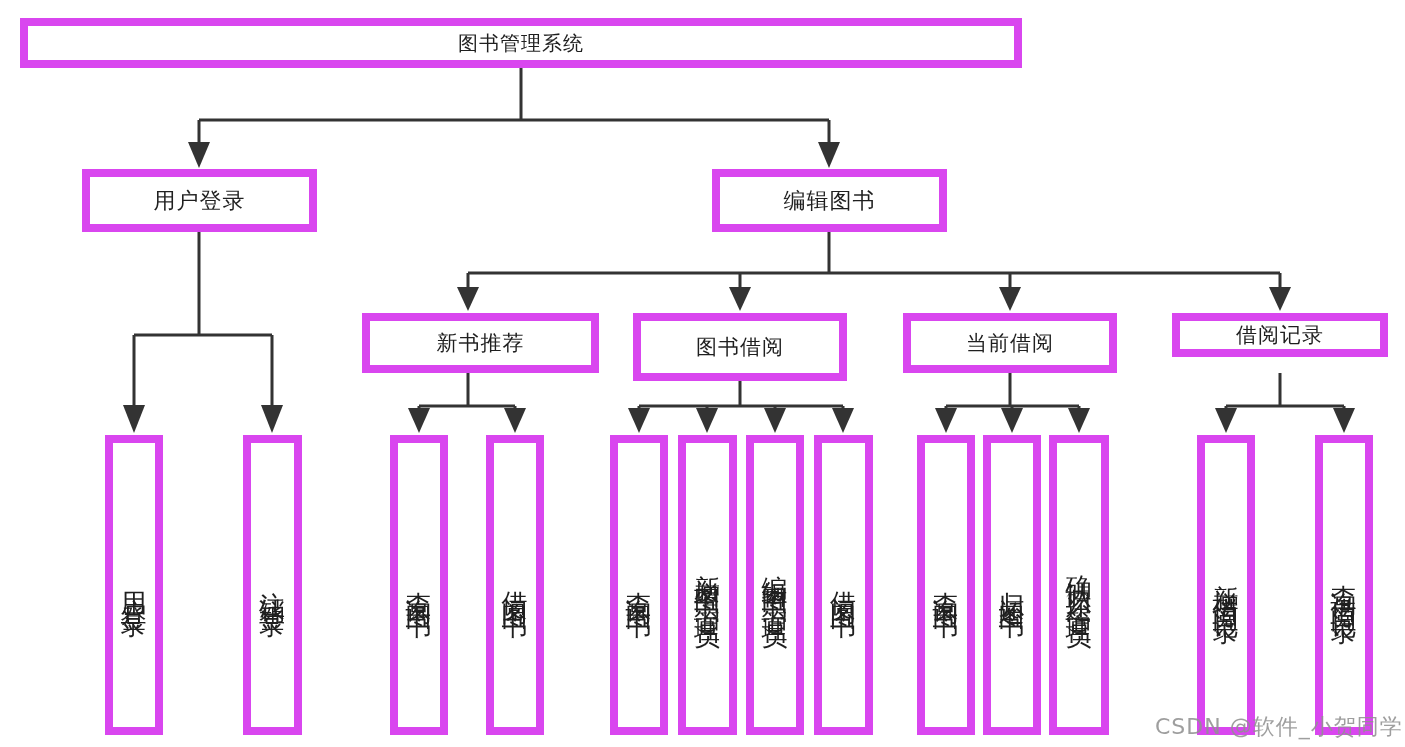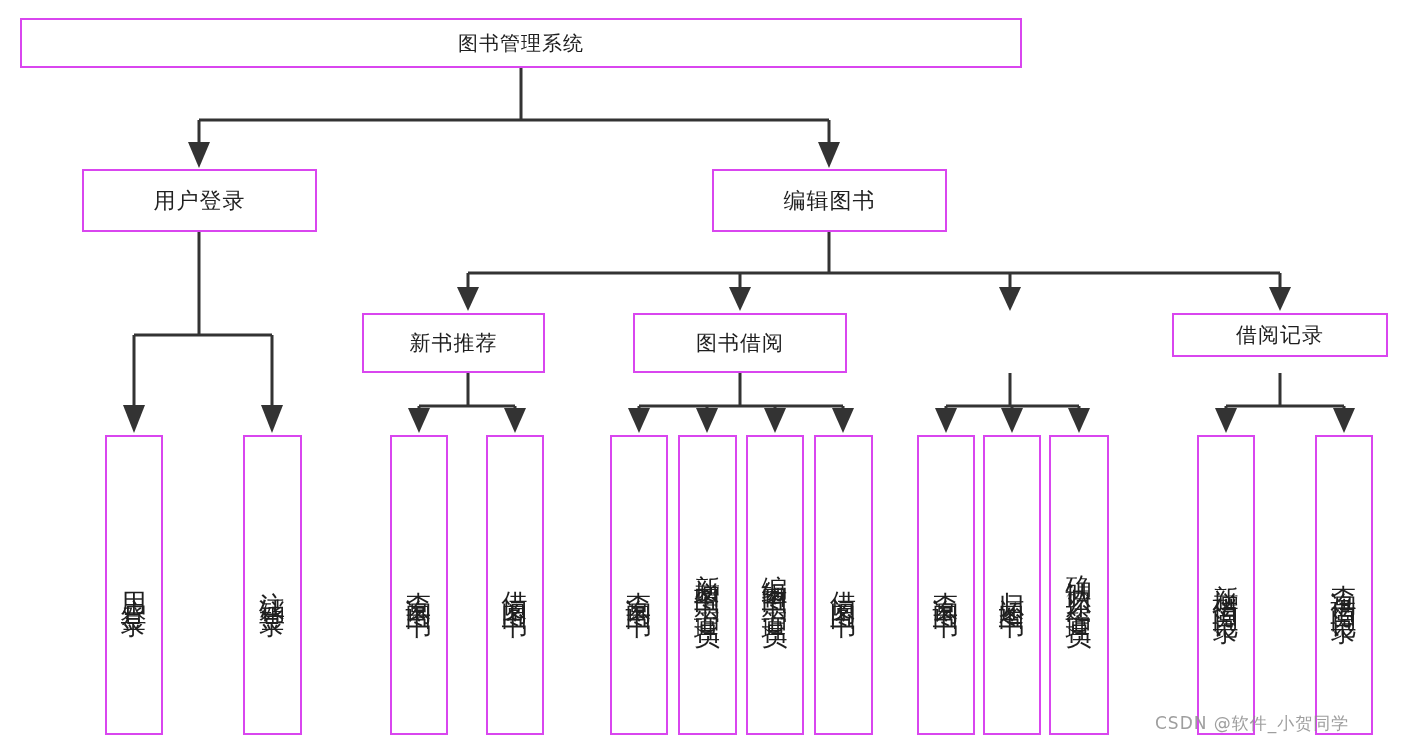--- a/index.html
+++ b/index.html
@@ -19,21 +19,21 @@
     position: absolute;
     left: 0;
     top: 0;
     width: 1405px;
     height: 747px;
   }
   .node {
     position: absolute;
     box-sizing: border-box;
     background: #ffffff;
-    border: 2px solid #d946ef;
+    border: 8px solid #d946ef;
     display: flex;
     align-items: center;
     justify-content: center;
   }
   .node .h {
     font-size: 21px;
     color: #1f1f1f;
     letter-spacing: 1px;
     white-space: nowrap;
   }
@@ -45,21 +45,21 @@
     font-size: 26px;
     letter-spacing: 7px;
     line-height: 1;
     color: #1f1f1f;
     white-space: nowrap;
   }
   .watermark {
     position: absolute;
     left: 1155px;
     top: 712px;
-    font-size: 17px;
+    font-size: 22px;
     color: rgba(145, 145, 145, 0.88);
     letter-spacing: 1px;
     white-space: nowrap;
     z-index: 5;
   }
 </style>
 </head>
 <body>
 
 <div class="canvas">
@@ -115,25 +115,28 @@
     <span class="h">图书管理系统</span>
   </div>
 
   <div class="node l2" style="left:82px;top:169px;width:235px;height:63px">
     <span class="h">用户登录</span>
   </div>
   <div class="node l2" style="left:712px;top:169px;width:235px;height:63px">
     <span class="h">编辑图书</span>
   </div>
 
-  <div class="node l3" style="left:362px;top:313px;width:183px;height:60px">
+  <div class="node l3" style="left:362px;top:313px;width:237px;height:60px">
     <span class="h">新书推荐</span>
   </div>
-  <div class="node l3" style="left:633px;top:313px;width:214px;height:60px">
+  <div class="node l3" style="left:633px;top:313px;width:214px;height:68px">
     <span class="h">图书借阅</span>
+  </div>
+  <div class="node l3" style="left:903px;top:313px;width:214px;height:60px">
+    <span class="h">当前借阅</span>
   </div>
   <div class="node l3" style="left:1172px;top:313px;width:216px;height:44px">
     <span class="h">借阅记录</span>
   </div>
 
   <div class="node leaf" style="left:105px;top:435px;width:58px;height:300px">
     <span class="v">用户登录</span>
   </div>
   <div class="node leaf" style="left:243px;top:435px;width:59px;height:300px">
     <span class="v">注销登录</span>

